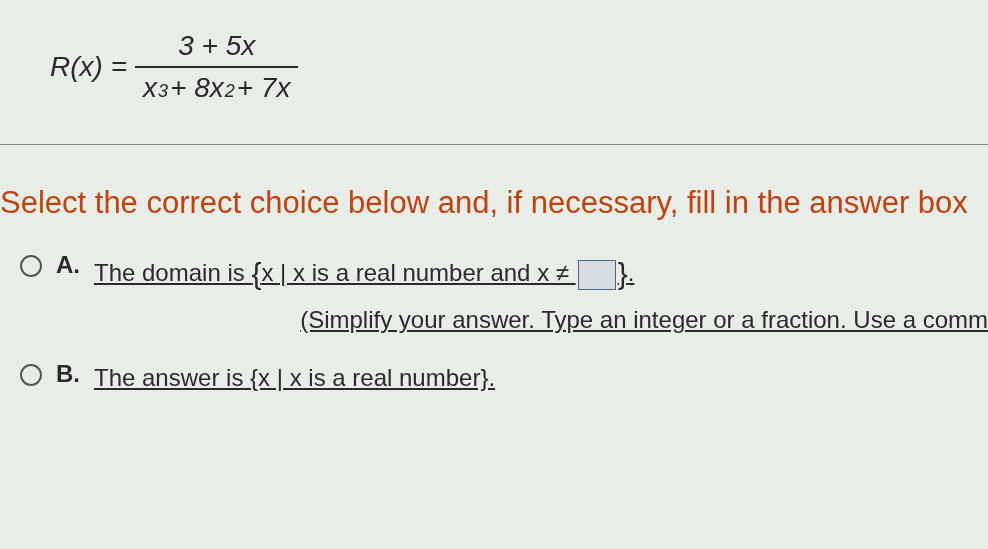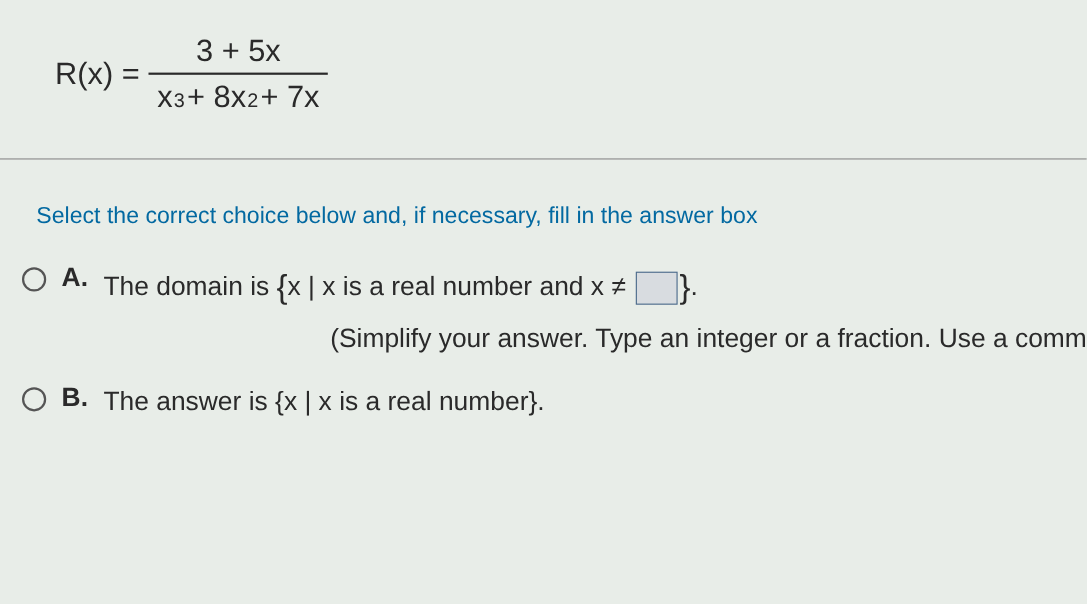--- a/index.html
+++ b/index.html
@@ -12,20 +12,21 @@
       background: #e8ede8;
       width: 988px;
       height: 549px;
       overflow: hidden;
       color: #2a2a2a;
       font-size: 24px;
       position: relative;
     }
     .equation-area {
       padding: 30px 12px 40px 50px;
+      font-style: italic;
     }
     .equation {
       display: flex;
       align-items: center;
       font-size: 28px;
     }
     .eq-left {
       margin-right: 8px;
     }
     .fraction {
@@ -57,23 +58,22 @@
       margin-left: 1px;
       margin-right: 2px;
     }
     .hr {
       border: none;
       border-top: 1px solid #888;
       margin: 0;
     }
     .instruction {
       padding: 40px 0 30px 0;
-      font-size: 21px;
-      color: #0369a1;
-      margin-left: 33px;
+      font-size: 31px;
+      color: #c2410c;
     }
     .choices {
       padding-left: 20px;
     }
     .choice-row {
       display: flex;
       align-items: flex-start;
       margin-bottom: 22px;
     }
     .radio {
@@ -88,20 +88,21 @@
     }
     .choice-label {
       font-weight: bold;
       margin-right: 14px;
       flex-shrink: 0;
       min-width: 24px;
     }
     .choice-text {
       flex: 1;
       line-height: 1.5;
+      text-decoration: underline;
     }
     .answer-box {
       display: inline-block;
       width: 38px;
       height: 30px;
       border: 1px solid #4a6a8a;
       background: #d8dce0;
       vertical-align: middle;
       margin: 0 2px;
     }

